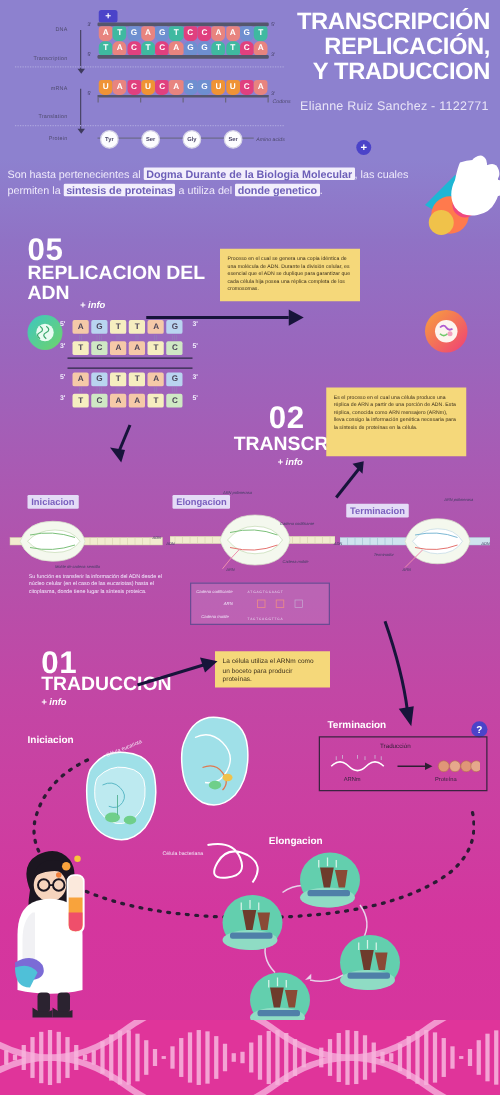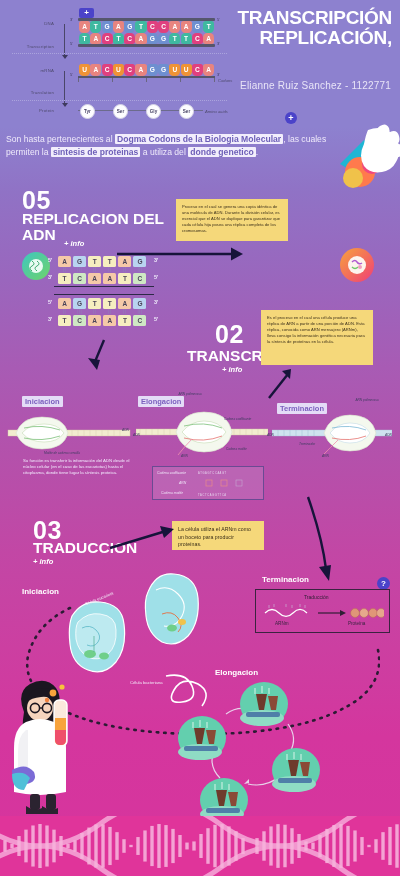--- a/index.html
+++ b/index.html
@@ -110,20 +110,21 @@
 </head>
 <body>
 
 <div class="page">
 
   <div class="header">
 
     <div class="hdr-title">
       <div>TRANSCRIPCIÓN</div>
       <div>REPLICACIÓN,</div>
+      <div>Y TRADUCCION</div>
     </div>
     <div class="hdr-author">Elianne Ruiz Sanchez - 1122771</div>
 
     <div class="diagram">
 
       <div class="plusbtn" style="top:0px;">+</div>
 
       <div class="dlabel lft" style="top:13px;">DNA</div>
       <div class="dlabel lft" style="top:36px;left:10px;width:44px;">Transcription</div>
       <div class="dlabel lft" style="top:60px;">mRNA</div>
@@ -208,21 +209,21 @@
         <div class="aa" id="aa2" style="left:146px;">Gly</div>
         <div class="aa" id="aa3" style="left:179px;">Ser</div>
         <div class="codonlbl" style="left:205px;top:5px;">Amino acids</div>
       </div>
     </div>
 
     <div class="plusdot" style="left:285px;top:112px;">+</div>
   </div>
 
   <div class="intro">
-    <span>Son hasta pertenecientes al </span><b>Dogma Codons de la Biologia Molecular</b><span>, las cuales permiten la </span><b>sintesis de proteinas</b><span> a utiliza del </span><b>donde genetico</b><span>.</span>
+    <span>Son hasta pertenecientes al </span><b>Dogma Durante de la Biologia Molecular</b><span>, las cuales permiten la </span><b>sintesis de proteinas</b><span> a utiliza del </span><b>donde genetico</b><span>.</span>
   </div>
 
   <svg class="handart" viewBox="0 0 86 70">
     <path d="M20 44 L44 20 L52 28 L30 50 Z" fill="#1fb6d4"></path>
     <circle cx="40" cy="52" r="15" fill="#ff7a4d"></circle>
     <circle cx="33" cy="58" r="10" fill="#f0c24a"></circle>
     <circle cx="52" cy="44" r="10" fill="#f0487f"></circle>
     <path d="M48 10 q16 -6 26 6 q10 12 2 26 q-4 8 -14 10 q-12 2 -18 -6 q-6 -10 0 -22 q2 -10 4 -14Z" fill="#ffffff"></path>
     <path d="M60 6 q6 -4 9 2 q2 6 -3 9 q-6 2 -8 -3 q-2 -6 2 -8Z" fill="#ffffff"></path>
     <path d="M70 12 q7 -3 9 4 q2 7 -4 9 q-6 2 -8 -4 q-1 -7 3 -9Z" fill="#ffffff"></path>
@@ -422,21 +423,21 @@
       <g fill="#e7d5ef" font-size="2.6" font-family="Liberation Sans, sans-serif">
         <text x="1" y="5">A T G A G T C C A A G T</text>
         <text x="1" y="27">T A C T C A G G T T C A</text>
       </g>
       <rect x="9" y="11" width="6" height="6" fill="none" stroke="#e98a8a" stroke-width="0.7"></rect>
       <rect x="24" y="11" width="6" height="6" fill="none" stroke="#e98a8a" stroke-width="0.7"></rect>
       <rect x="39" y="11" width="6" height="6" fill="none" stroke="#c7b2d6" stroke-width="0.5"></rect>
     </svg>
   </div>
 
-  <div class="sec-num" style="left:33px;top:516px;">03</div>
+  <div class="sec-num" style="left:33px;top:516px;">01</div>
   <div class="sec-name" style="left:33px;top:540px;">TRADUCCION</div>
   <div class="sec-info" style="left:33px;top:557px;">+ info</div>
 
   <div class="note big" style="left:172px;top:521px;width:92px;height:29px;">La célula utiliza el ARNm como un boceto para producir proteínas.</div>
 
   <svg class="arrow" style="left:108px;top:525px;width:68px;height:26px;" viewBox="0 0 68 26">
     <line x1="2" y1="23" x2="58" y2="6" stroke="#17143a" stroke-width="2.4"></line>
     <polygon points="52,1 66,4 56,13" fill="#17143a"></polygon>
   </svg>
 

